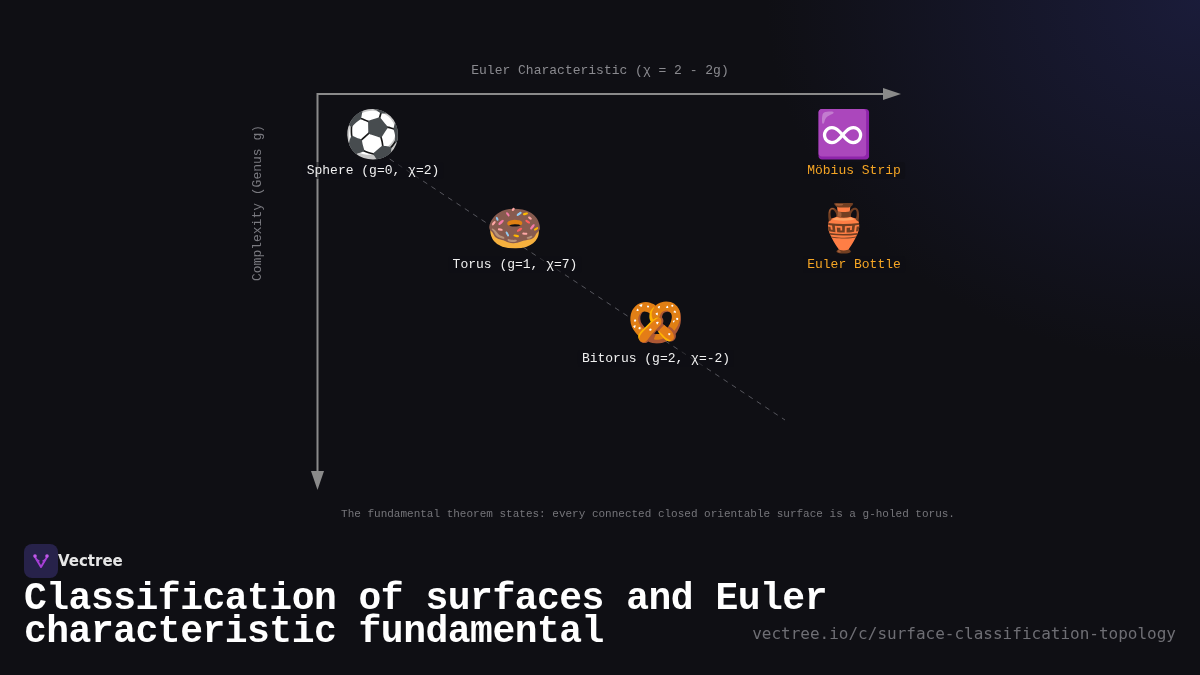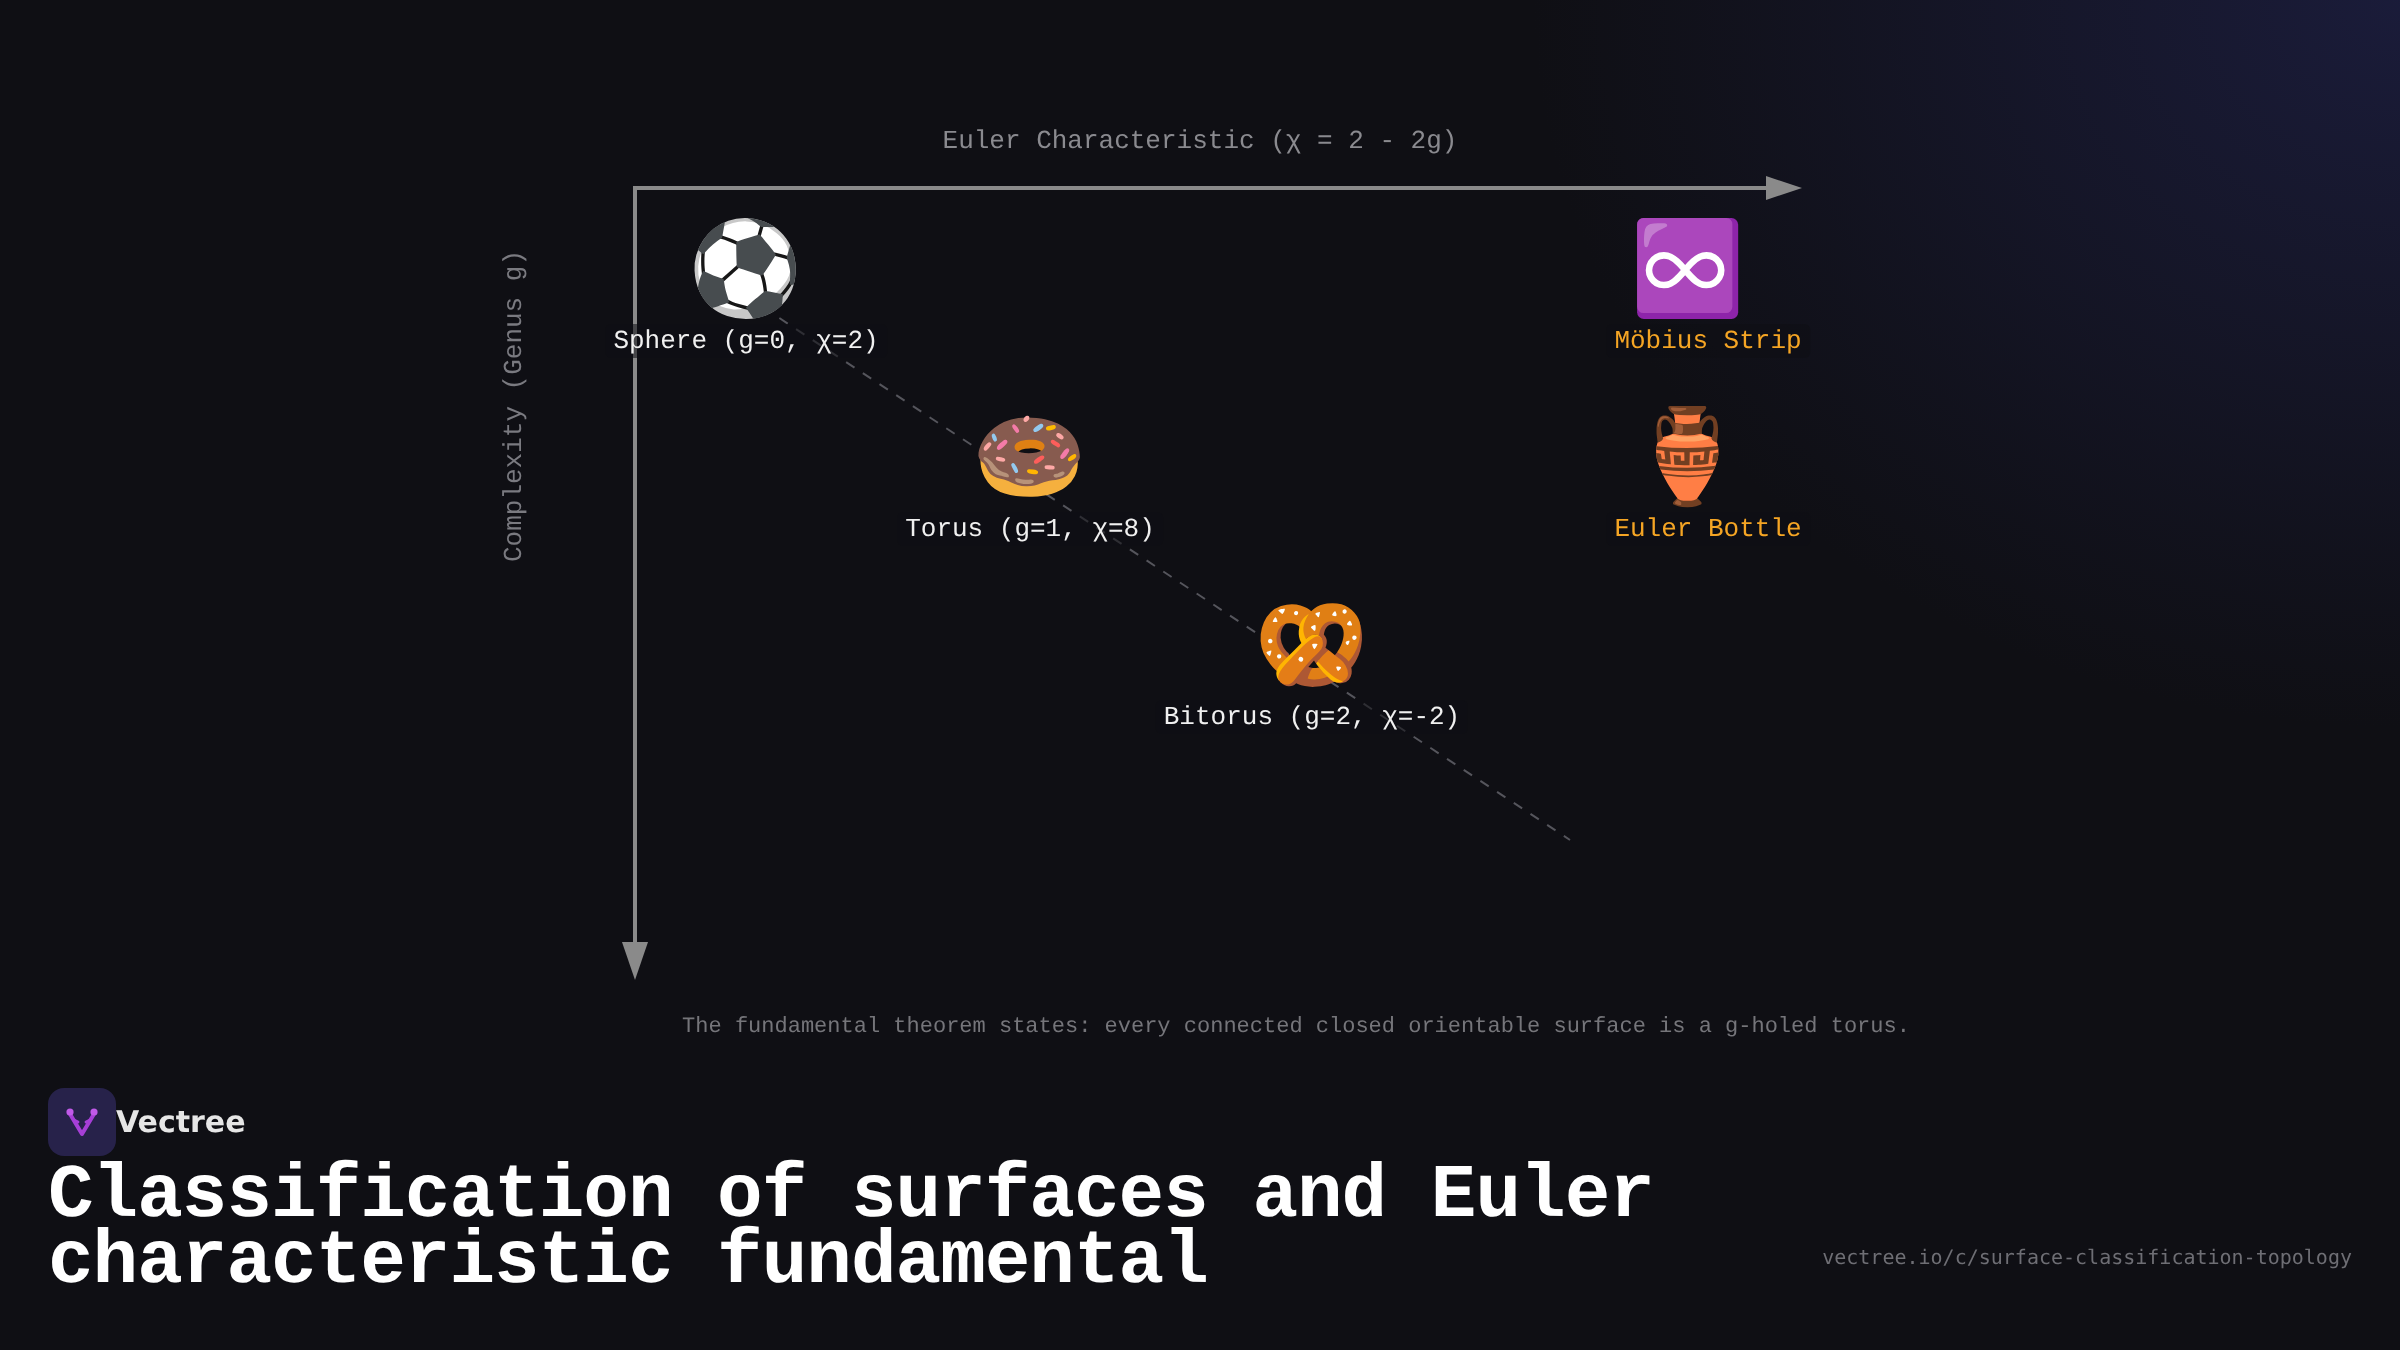--- a/index.html
+++ b/index.html
@@ -51,21 +51,21 @@
     .brand-name {
       font-family: "DejaVu Sans", sans-serif; font-size: 15px; font-weight: bold; color: #e6e6e6;
     }
     .title {
       position: absolute; left: 24px; top: 582px; margin: 0;
       font-size: 38px; line-height: 33px; font-weight: bold; color: #ffffff;
       letter-spacing: -0.5px;
     }
     .url {
       position: absolute; right: 24px; top: 624px;
-      font-family: "DejaVu Sans Mono", monospace; font-size: 10px; color: #6e6e74;
+      font-family: "DejaVu Sans Mono", monospace; font-size: 16px; color: #6e6e74;
     }
   </style>
 </head>
 <body>
 
 <div class="glow"></div>
 
 <div class="diagram">
   <div class="axis-title-x">Euler Characteristic (χ = 2 - 2g)</div>
   <div class="axis-title-y">Complexity (Genus g)</div>
@@ -78,21 +78,21 @@
     <polygon points="311,471 317.5,490 324,471" fill="#8a8a8a"></polygon>
   </svg>
 
   <div class="node" style="left:373px; top:107px;">
     <span class="emoji">⚽</span>
     <span class="label">Sphere (g=0, χ=2)</span>
   </div>
 
   <div class="node" style="left:515px; top:201px;">
     <span class="emoji">🍩</span>
-    <span class="label">Torus (g=1, χ=8)</span>
+    <span class="label">Torus (g=1, χ=7)</span>
   </div>
 
   <div class="node" style="left:656px; top:295px;">
     <span class="emoji">🥨</span>
     <span class="label">Bitorus (g=2, χ=-2)</span>
   </div>
 
   <div class="node nonorientable" style="left:844px; top:107px;">
     <span class="emoji">♾️</span>
     <span class="label">Möbius Strip</span>

